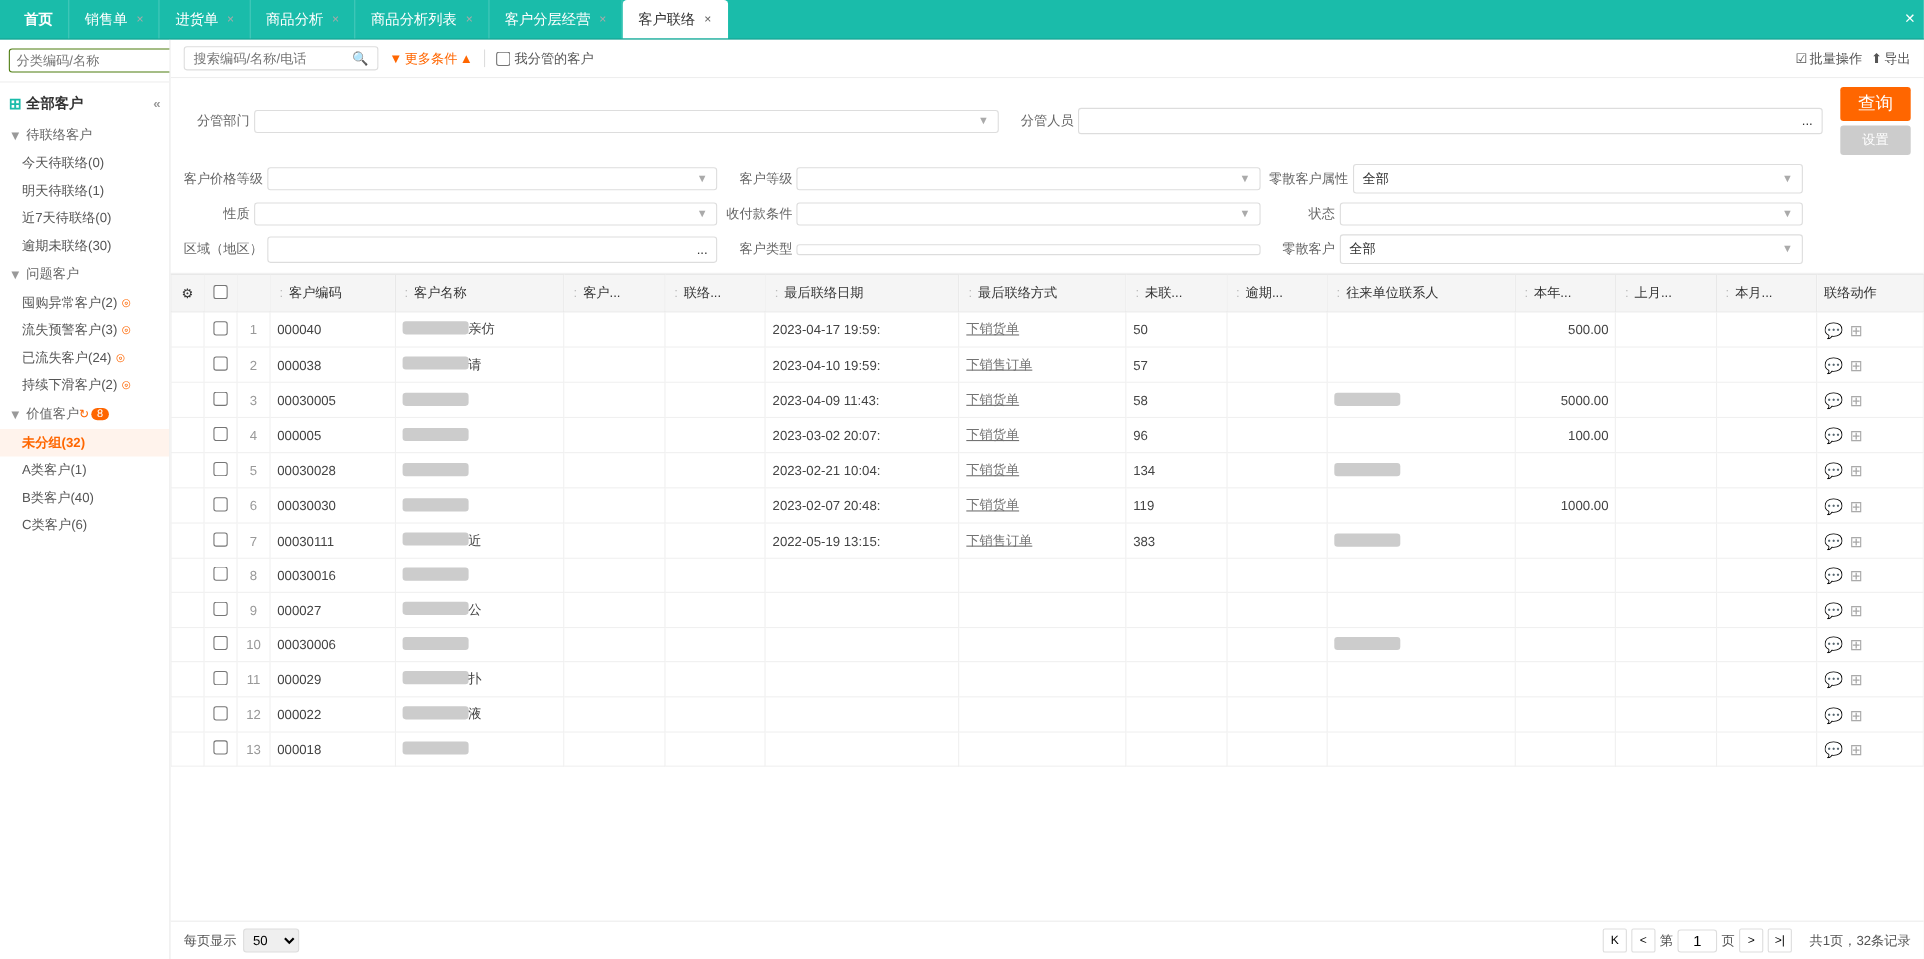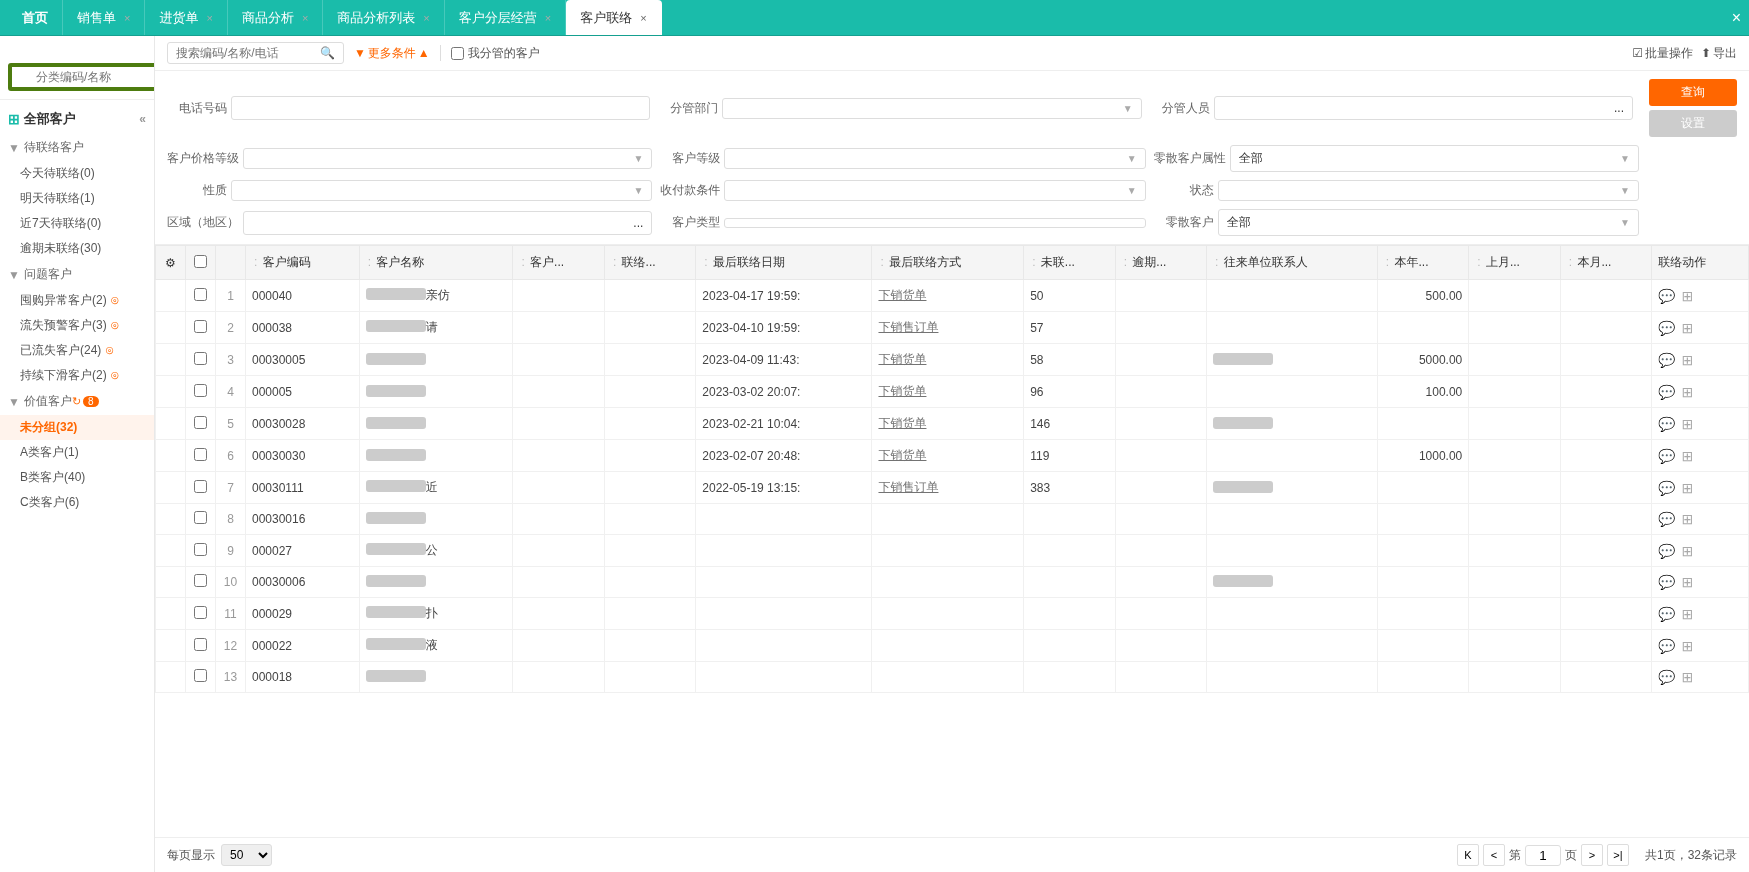--- a/index.html
+++ b/index.html
@@ -29,21 +29,21 @@
 
     
     .sidebar {
       width: 155px; min-width: 155px; background: #fff; border-right: 1px solid #e8e8e8;
       display: flex; flex-direction: column; overflow: hidden;
     }
     .sidebar-search {
       display: flex; align-items: center; padding: 8px; border-bottom: 1px solid #eee; gap: 4px;
     }
     .sidebar-search input {
-      flex: 1; border: 4px solid #4d7c0f; border-radius: 3px; padding: 3px 24px; font-size: 12px; outline: none; margin-top: 19px;
+      flex: 1; border: 1px solid #4d7c0f; border-radius: 3px; padding: 3px 6px; font-size: 12px; outline: none;
     }
     .sidebar-tree { flex: 1; overflow-y: auto; padding: 4px 0; }
     .tree-root {
       display: flex; align-items: center; padding: 6px 8px; font-weight: bold; font-size: 13px;
       cursor: pointer; color: #333;
     }
     .tree-root .grid-icon { margin-right: 4px; color: #1abcaa; font-size: 14px; }
     .tree-root .collapse-icon { margin-left: auto; color: #999; font-size: 12px; }
     .tree-section-label {
       display: flex; align-items: center; padding: 5px 8px; color: #666; font-size: 12px; cursor: pointer;
@@ -83,22 +83,22 @@
       display: flex; align-items: center; flex: 1; gap: 4px;
     }
     .filter-field label { color: #666; font-size: 12px; white-space: nowrap; min-width: 60px; text-align: right; }
     .filter-field .field-input {
       flex: 1; border: 1px solid #ddd; border-radius: 3px; padding: 4px 8px; font-size: 12px;
       display: flex; align-items: center; justify-content: space-between; background: #fff; cursor: pointer;
     }
     .field-input .arrow-down { color: #aaa; font-size: 10px; }
     .adv-filter-actions { display: flex; flex-direction: column; gap: 4px; margin-left: 8px; }
     .btn-orange {
-      background: #f60; color: #fff; border: none; border-radius: 3px; padding: 5px 32px;
-      cursor: pointer; font-size: 12px; white-space: nowrap;
+      background: #f60; color: #fff; border: none; border-radius: 3px; padding: 5px 16px;
+      cursor: pointer; font-size: 16px; white-space: nowrap;
     }
     .btn-gray {
       background: #ccc; color: #fff; border: none; border-radius: 3px; padding: 5px 16px;
       cursor: pointer; font-size: 12px; white-space: nowrap;
     }
 
     
     .table-wrapper { flex: 1; overflow: auto; background: #fff; margin: 0; }
     table { width: 100%; border-collapse: collapse; font-size: 12px; }
     thead tr { background: #f5f5f5; position: sticky; top: 0; z-index: 10; }
@@ -261,24 +261,20 @@
         <span class="btn-link">
           <span>⬆</span>
           <span>导出</span>
         </span>
       </div>
     </div>
 
     <div class="adv-filter">
 
       <div class="adv-filter-row">
-        <div class="filter-field">
-          <label>电话号码</label>
-          <input type="text" class="field-input" style="flex: 1 1 0%; border: 1px solid rgb(221, 221, 221); border-radius: 3px; padding: 4px 8px;">
-        </div>
         <div class="filter-field">
           <label>分管部门</label>
           <div class="field-input">
             <span></span>
             <span class="arrow-down">▼</span>
           </div>
         </div>
         <div class="filter-field">
           <label>分管人员</label>
           <div class="field-input">
@@ -485,21 +481,21 @@
             <tr>
     <td class="settings-col"></td>
     <td style="text-align:center;"><input type="checkbox" style=""></td>
     <td class="row-num">5</td>
     <td>00030028</td>
     <td><span class="blurred sm">&nbsp;&nbsp;&nbsp;&nbsp;&nbsp;&nbsp;</span></td>
     <td></td>
     <td></td>
     <td>2023-02-21 10:04:</td>
     <td class="link-cell"><a>下销货单</a></td>
-    <td>146</td>
+    <td>134</td>
     <td></td>
     <td><span class="blurred sm">&nbsp;&nbsp;&nbsp;&nbsp;&nbsp;&nbsp;</span></td>
     <td class="num-cell"></td>
     <td class="num-cell"></td>
     <td class="num-cell"></td>
     <td>
       <div class="action-icons">
         <span class="action-icon" title="联络">💬</span>
         <span class="action-icon" title="更多">⊞</span>
       </div>

